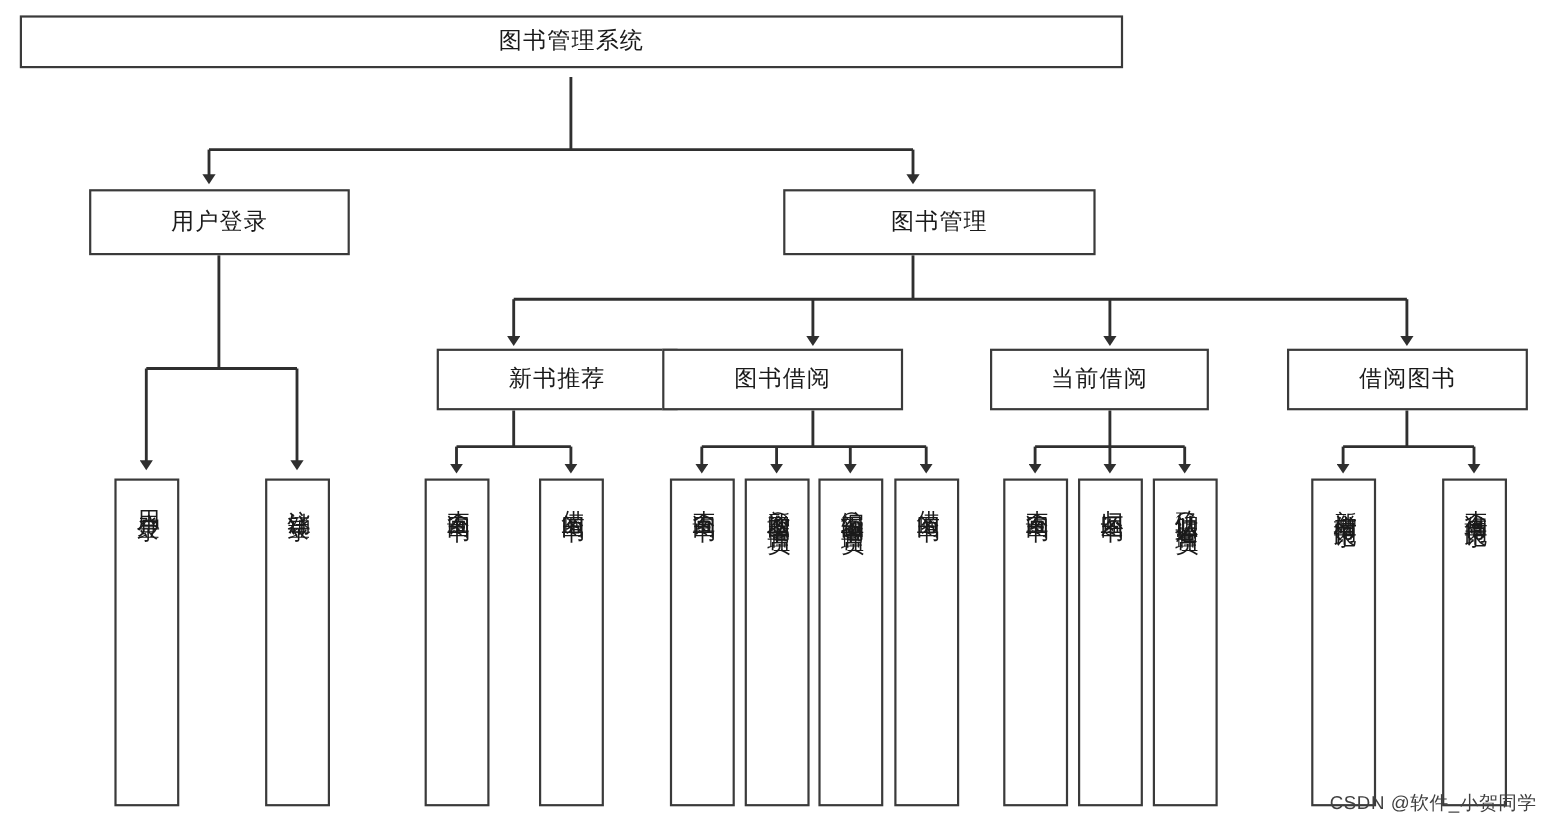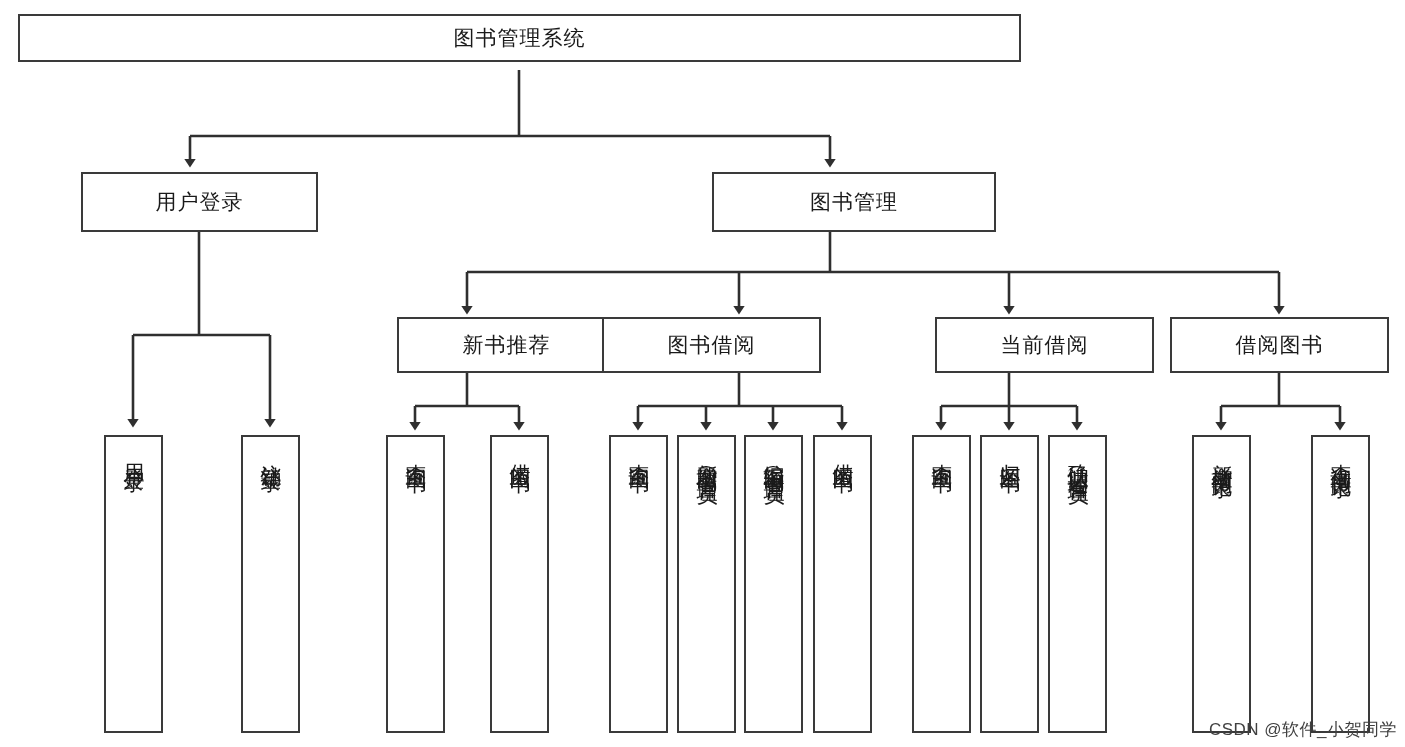--- a/index.html
+++ b/index.html
@@ -134,21 +134,21 @@
   </div>
 
   <div class="node h-node" style="left:358px; top:317px; width:219px; height:56px;margin-left:39px;">
     <span class="label">新书推荐</span>
   </div>
 
   <div class="node h-node" style="left:602px; top:317px; width:219px; height:56px;">
     <span class="label">图书借阅</span>
   </div>
 
-  <div class="node h-node" style="left:935px; top:317px; width:219px; height:56px;">
+  <div class="node h-node" style="left:900px; top:317px; width:199px; height:56px;">
     <span class="label">当前借阅</span>
   </div>
 
   <div class="node h-node" style="left:1170px; top:317px; width:219px; height:56px;">
     <span class="label">借阅图书</span>
   </div>
 
   <div class="node v-node" style="left:104px; top:435px; width:59px; height:298px;">
     <span class="label">用户登录</span>
   </div>

